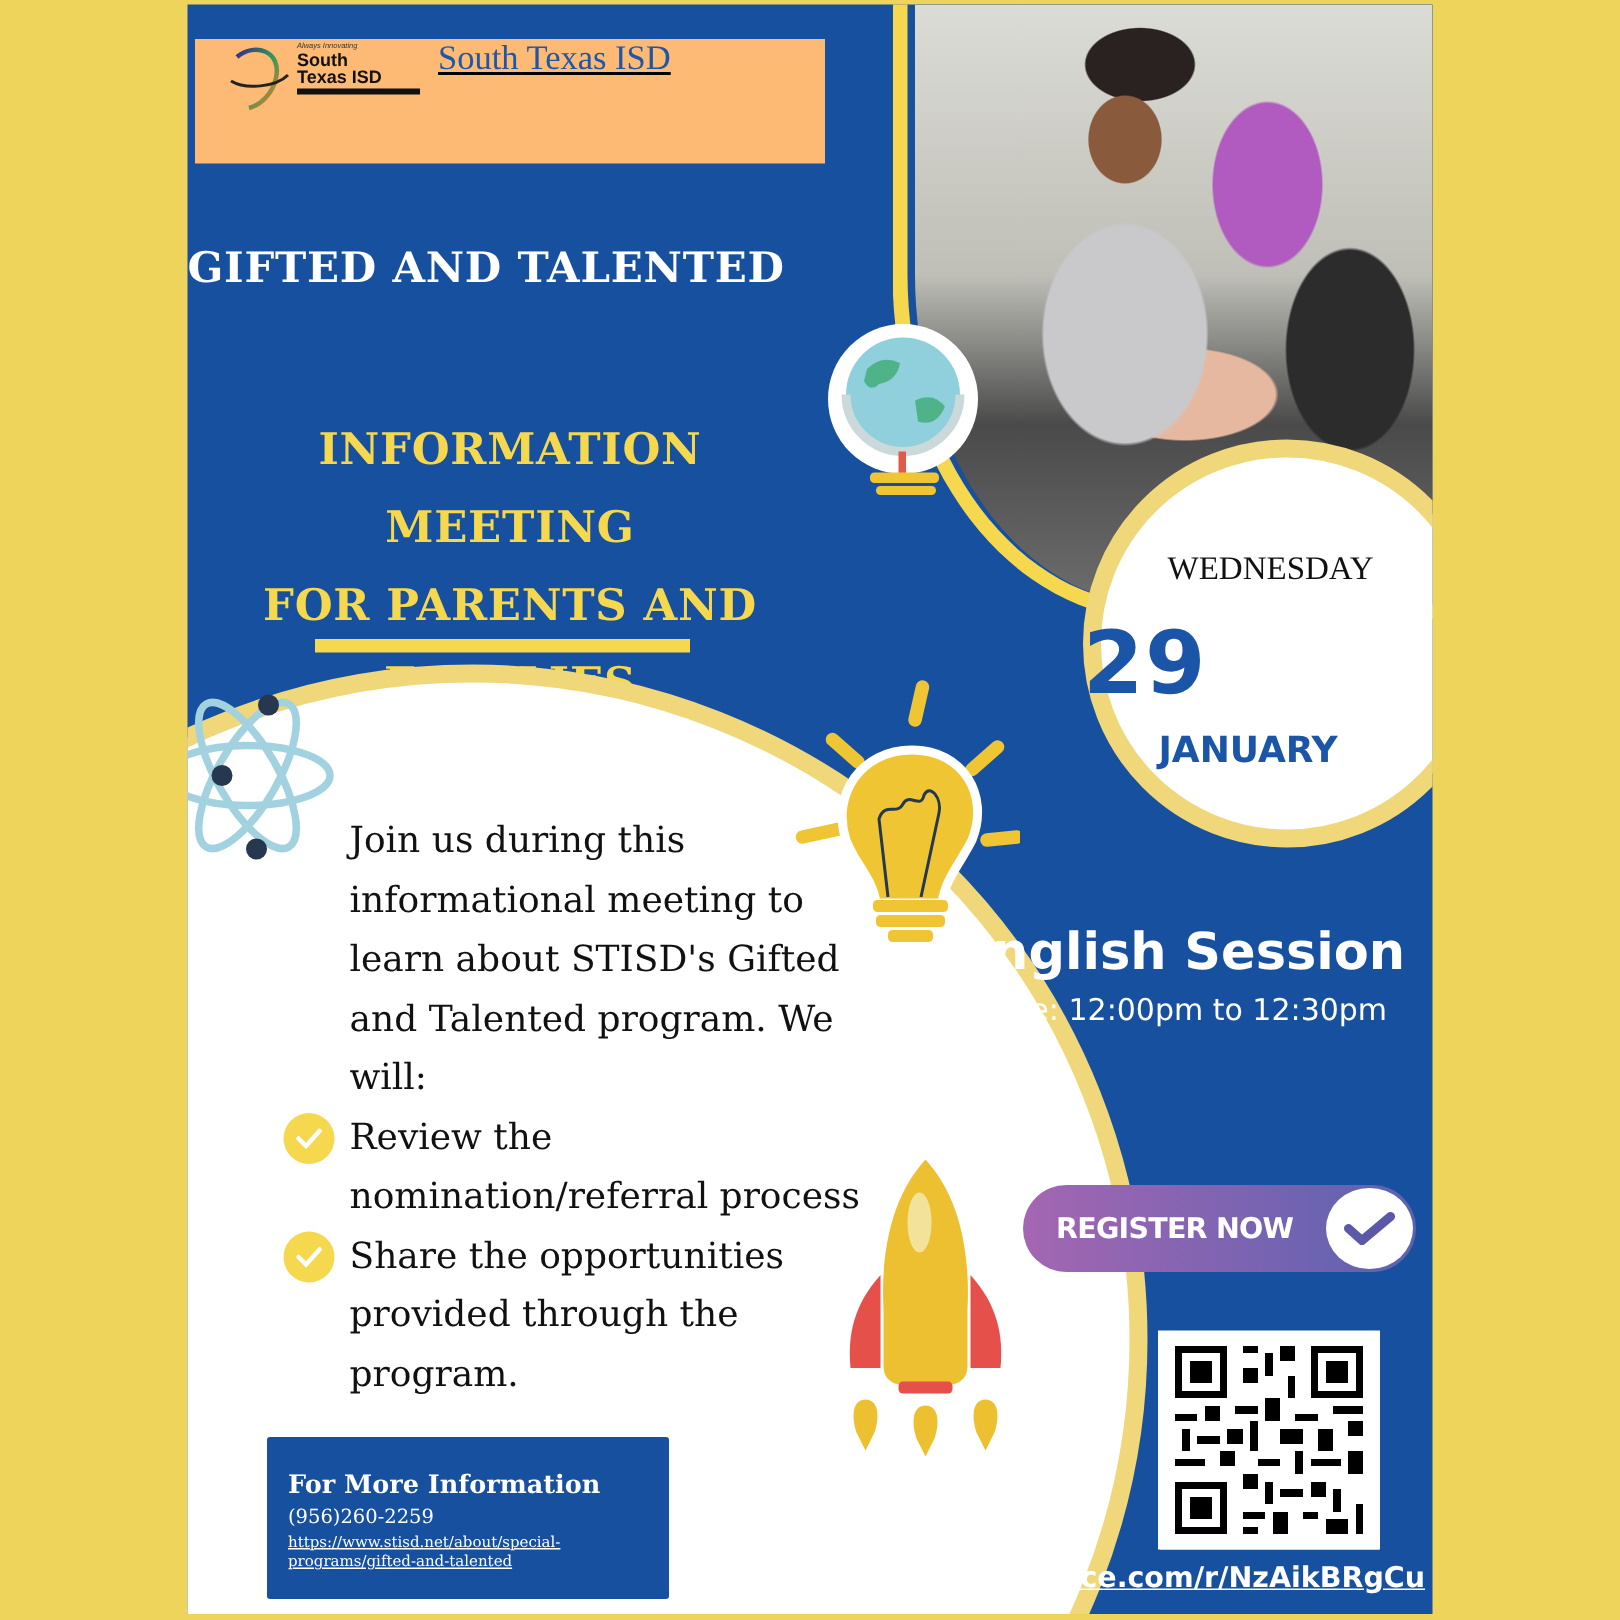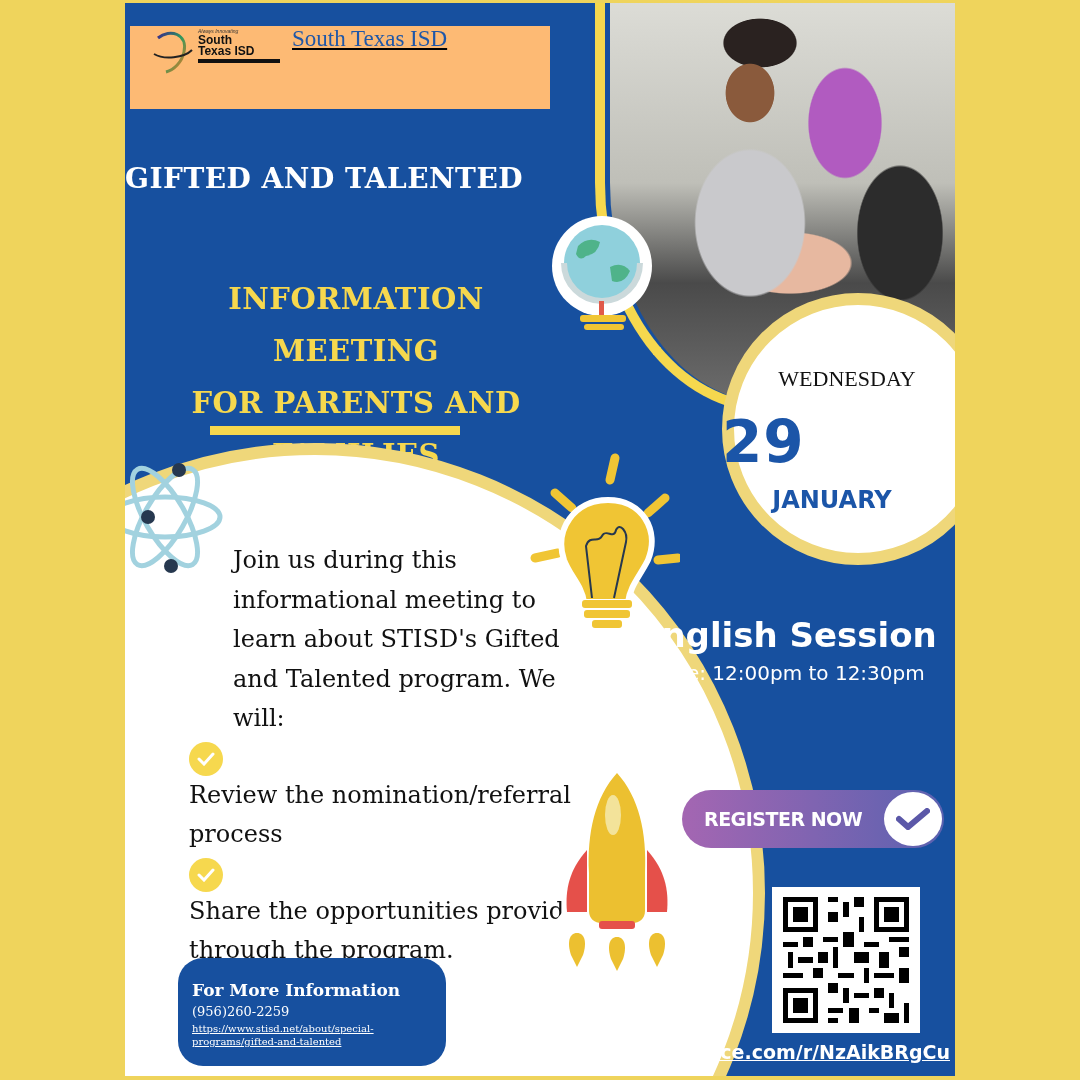--- a/index.html
+++ b/index.html
@@ -15,33 +15,33 @@
       radial-gradient(ellipse 120px 60px at 180px 260px,#e7b8a0 50%,transparent 52%),
       linear-gradient(180deg,#dcdcd6 0%,#bfbfb8 45%,#4a4a4a 70%,#6d6d6d 100%);}
   .photo-frame{position:absolute;left:470px;top:-10px;width:370px;height:420px;border-bottom-left-radius:175px 230px;border-left:10px solid #F6D84E;border-bottom:10px solid #F6D84E;box-sizing:border-box;pointer-events:none;}
   .logo-box{position:absolute;left:5px;top:23px;width:420px;height:83px;background:#fdba74;display:flex;text-decoration:underline;}
   .logo-mark{margin-left:20px;width:130px;height:50px;position:relative;}
   .logo-small{position:absolute;left:48px;top:2px;font-size:5px;font-style:italic;color:#333;font-family:"Liberation Sans",sans-serif;}
   .logo-name{position:absolute;left:48px;top:9px;font-family:"Liberation Sans",sans-serif;font-weight:bold;font-size:12px;line-height:11px;color:#111;}
   .logo-bar{position:absolute;left:48px;top:33px;width:82px;height:4px;background:#111;}
   .logo-title{margin-left:12px;font-family:"Liberation Serif",serif;font-size:23px;color:#1F57A8;}
   .h-white{position:absolute;left:0;top:150px;width:430px;text-align:left;color:#fff;font-family:"DejaVu Serif",serif;font-weight:bold;font-size:28px;line-height:52px;letter-spacing:0.5px;}
-  .h-yellow{position:absolute;left:16px;top:270px;width:430px;text-align:center;color:#F6D84E;font-family:"DejaVu Serif",serif;font-weight:bold;font-size:29px;line-height:52px;letter-spacing:0.5px;}
+  .h-yellow{position:absolute;left:0;top:270px;width:430px;text-align:center;color:#F6D84E;font-family:"DejaVu Serif",serif;font-weight:bold;font-size:29px;line-height:52px;letter-spacing:0.5px;}
   .underline-bar{position:absolute;left:85px;top:423px;width:250px;height:9px;background:#F6D84E;}
   .white-arc{position:absolute;left:-260px;top:440px;width:900px;height:900px;border-radius:50%;background:#fff;border:12px solid #EFD77A;box-sizing:border-box;}
   .date-circle{position:absolute;left:597px;top:290px;width:272px;height:272px;border-radius:50%;background:#fff;border:12px solid #EFD77A;box-sizing:border-box;}
   .date-day{position:absolute;left:597px;top:363px;width:250px;text-align:center;font-family:"Liberation Serif",serif;font-size:22px;color:#111;}
   .date-num{position:absolute;left:597px;top:405px;width:250px;font-family:"DejaVu Sans",sans-serif;font-weight:900;font-size:58px;color:#1B55A8;letter-spacing:1px;}
   .date-month{position:absolute;left:582px;top:483px;width:250px;text-align:center;font-family:"DejaVu Sans",sans-serif;font-weight:bold;font-size:24px;color:#1B55A8;}
   .session{position:absolute;left:495px;top:612px;width:335px;text-align:center;color:#fff;font-family:"DejaVu Sans",sans-serif;font-weight:bold;font-size:34px;}
   .session-time{position:absolute;left:495px;top:658px;width:335px;text-align:center;color:#fff;font-family:"DejaVu Sans",sans-serif;font-size:20px;}
   .body-text{position:absolute;left:108px;top:538px;width:370px;font-family:"DejaVu Serif",serif;font-size:24px;line-height:39.5px;color:#111;}
-  .bullet{display:flex;align-items:flex-start;position:relative;margin-left:-44px;flex-direction:column;}
+  .bullet{display:flex;align-items:flex-start;position:relative;margin-left:-44px;}
   .check{width:34px;height:34px;border-radius:50%;background:#F6D84E;flex:0 0 34px;margin-right:10px;margin-top:3px;display:flex;align-items:center;justify-content:center;}
-  .info-box{position:absolute;left:53px;top:955px;width:268px;height:108px;background:#17509F;border-radius:25px;color:#fff;padding:22px 14px 0 14px;box-sizing:border-box;font-family:"DejaVu Serif",serif;}
+  .info-box{position:absolute;left:53px;top:955px;width:268px;height:108px;background:#17509F;border-radius:2px;color:#fff;padding:22px 14px 0 14px;box-sizing:border-box;font-family:"DejaVu Serif",serif;}
   .info-title{font-weight:bold;font-size:17px;margin-bottom:4px;}
   .info-phone{font-size:13px;margin-bottom:3px;}
   .info-link{font-size:10px;text-decoration:underline;line-height:13px;color:#fff;}
   .register{position:absolute;left:557px;top:787px;width:262px;height:58px;border-radius:29px;background:linear-gradient(90deg,#A466B2,#5B62B0);display:flex;align-items:center;}
   .register-label{color:#fff;font-family:"DejaVu Sans",sans-serif;font-weight:900;font-size:19px;margin-left:22px;letter-spacing:-0.5px;}
   .register-check{position:absolute;right:2px;top:2px;width:58px;height:54px;border-radius:50%;background:#fff;display:flex;align-items:center;justify-content:center;}
   .qr{position:absolute;left:647px;top:884px;width:148px;height:146px;background:#fff;}
   .form-link{position:absolute;left:395px;top:1038px;width:430px;text-align:right;color:#fff;font-family:"DejaVu Sans",sans-serif;font-weight:bold;font-size:19px;text-decoration:underline;}
   .sticker{position:absolute;}
 </style>

